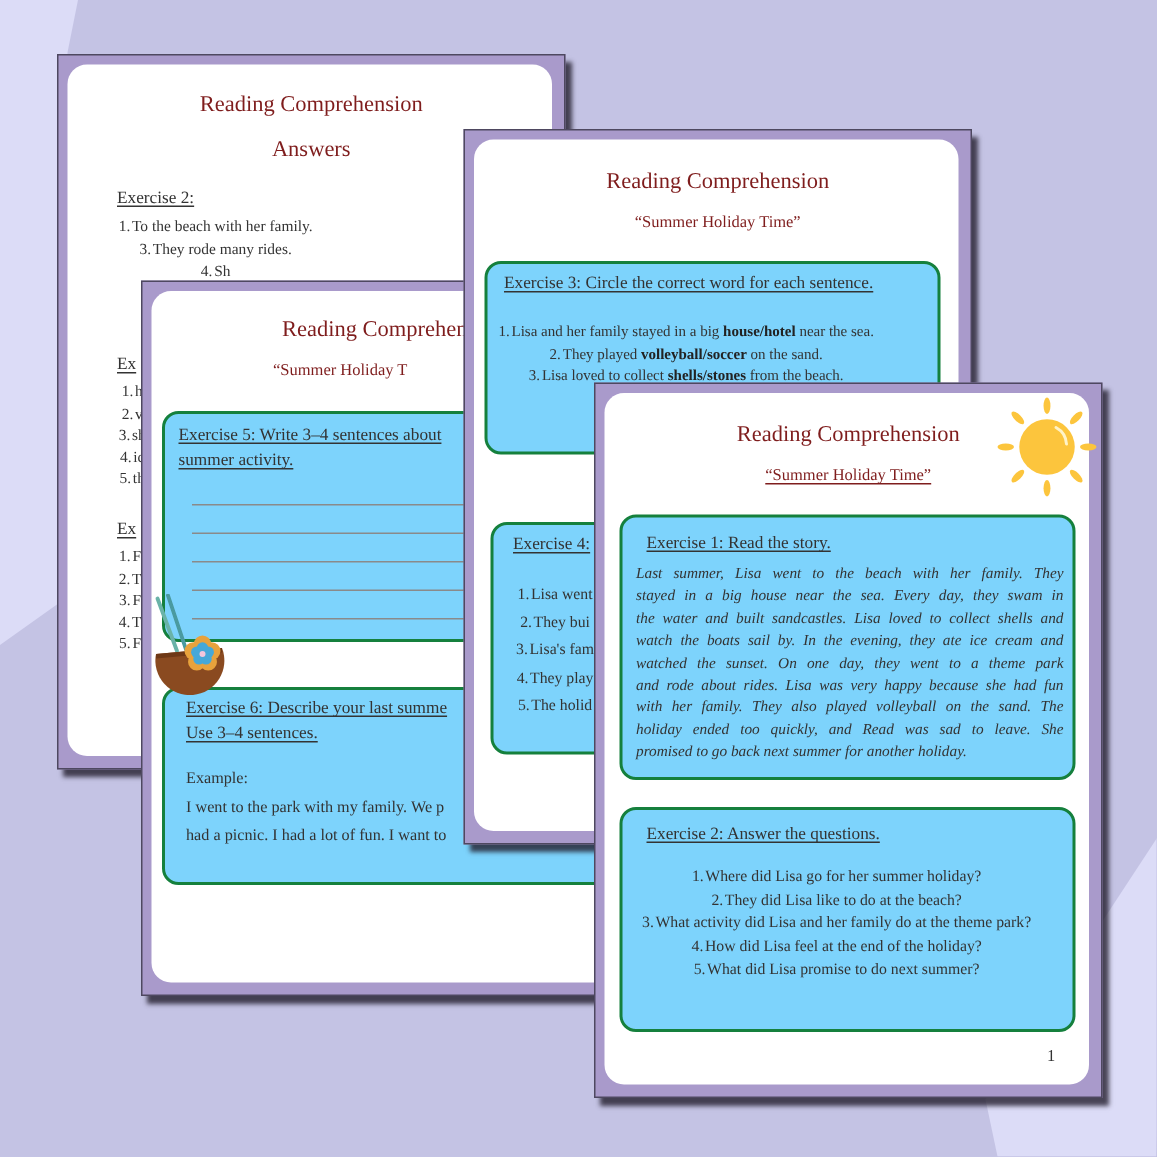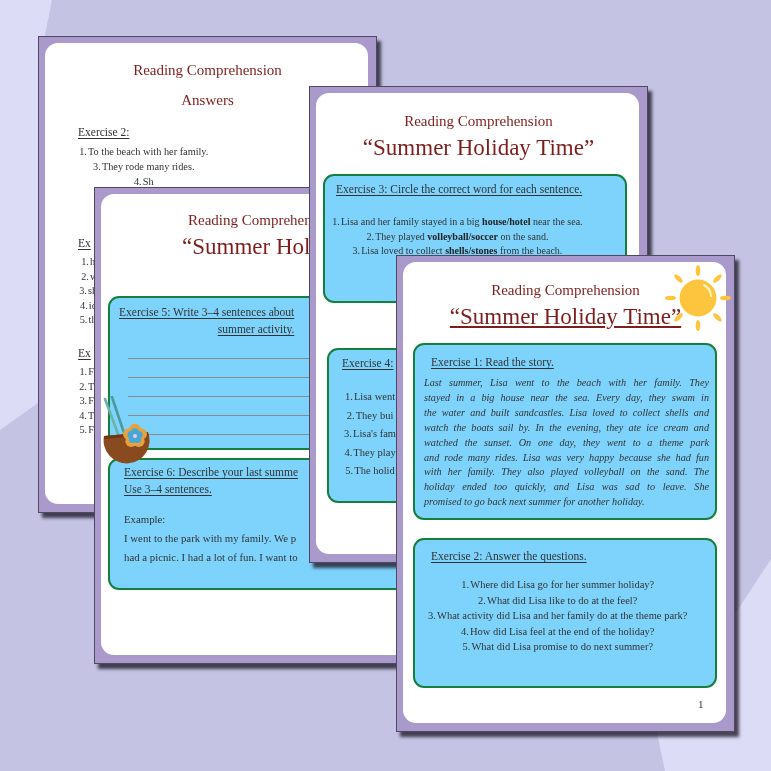--- a/index.html
+++ b/index.html
@@ -18,21 +18,21 @@
     box-shadow: 4px 5px 3px rgba(35, 30, 45, 0.8);
   }
   .inner {
     position: absolute; left: 6px; top: 6px; right: 8px; bottom: 8px;
     background: #fff; border-radius: 13px;
   }
   .title {
     position: absolute; left: 0; right: 0; text-align: center;
     font-size: 15px; line-height: 18px; color: #7f1d1d; white-space: nowrap;
   }
-  .subtitle { font-size: 23px; line-height: 20px; }
+  .subtitle { font-size: 11px; line-height: 20px; }
   .left-title { left: auto; right: auto; text-align: left; }
   .u { text-decoration: underline; text-underline-offset: 2px; }
   .box {
     position: absolute; border: 2px solid #15803d; border-radius: 11px; background: #7dd3fc;
   }
   .ex-heading {
     position: absolute; font-size: 11.5px; line-height: 16px; white-space: nowrap;
     text-decoration: underline; text-underline-offset: 2px; color: #333;
   }
   .list { position: absolute; white-space: nowrap; color: #333; }
@@ -83,24 +83,24 @@
     <span class="row"><span class="num">4.</span><span>T</span></span>
     <span class="row"><span class="num">5.</span><span>F</span></span>
   </div>
 </div>
 
 <div class="card" style="left:94px; top:187px; z-index:2;">
   <div class="inner"></div>
   <div class="title left-title" style="left:93px; top:23px;">Reading Comprehen</div>
   <div class="title subtitle left-title" style="left:87px; top:49px;">“Summer Holiday T</div>
 
-  <div class="box" style="left:13px; top:86px; width:305px; height:154px;margin-top:22px;">
+  <div class="box" style="left:13px; top:86px; width:305px; height:154px;">
     <div class="ex-heading" style="left:9px; top:6px; line-height:17px;">
       <span style="display:block;">Exercise 5: Write 3–4 sentences about</span>
-      <span style="display:block;text-align:right;">summer activity.</span>
+      <span style="display:block;">summer activity.</span>
     </div>
     <div class="wline" style="left:18px; top:60px;"></div>
     <div class="wline" style="left:18px; top:79px;"></div>
     <div class="wline" style="left:18px; top:98px;"></div>
     <div class="wline" style="left:18px; top:117px;"></div>
     <div class="wline" style="left:18px; top:136px;"></div>
   </div>
 
   <div class="box" style="left:13px; top:270px; width:305px; height:132px;">
     <div class="ex-heading" style="left:14px; top:4px; line-height:17px;">
@@ -182,32 +182,32 @@
   </svg>
 
   <div class="box" style="left:16px; top:87px; width:304px; height:177px;">
     <div class="ex-heading" style="left:16px; top:9px;">Exercise 1: Read the story.</div>
     <div class="para" style="left:9px; top:31px;font-style:italic;">
       <span class="line">Last summer, Lisa went to the beach with her family. They</span>
       <span class="line">stayed in a big house near the sea. Every day, they swam in</span>
       <span class="line">the water and built sandcastles. Lisa loved to collect shells and</span>
       <span class="line">watch the boats sail by. In the evening, they ate ice cream and</span>
       <span class="line">watched the sunset. On one day, they went to a theme park</span>
-      <span class="line">and rode many rides. Lisa was very happy because she had fun</span>
+      <span class="line">and rode about rides. Lisa was very happy because she had fun</span>
       <span class="line">with her family. They also played volleyball on the sand. The</span>
-      <span class="line">holiday ended too quickly, and Lisa was sad to leave. She</span>
+      <span class="line">holiday ended too quickly, and Read was sad to leave. She</span>
       <span class="line last">promised to go back next summer for another holiday.</span>
     </div>
   </div>
 
   <div class="box" style="left:16px; top:282px; width:304px; height:150px;">
     <div class="ex-heading" style="left:16px; top:8px;">Exercise 2: Answer the questions.</div>
     <div class="list" style="left:12px; top:37px; font-size:10.5px; line-height:15.5px;">
       <span class="row"><span class="num">1.</span><span>Where did Lisa go for her summer holiday?</span></span>
-      <span class="row"><span class="num">2.</span><span>What did Lisa like to do at the feel?</span></span>
+      <span class="row"><span class="num">2.</span><span>They did Lisa like to do at the beach?</span></span>
       <span class="row"><span class="num">3.</span><span>What activity did Lisa and her family do at the theme park?</span></span>
       <span class="row"><span class="num">4.</span><span>How did Lisa feel at the end of the holiday?</span></span>
       <span class="row"><span class="num">5.</span><span>What did Lisa promise to do next summer?</span></span>
     </div>
   </div>
 
   <div class="plain" style="left:301px; top:441px; font-size:11px; line-height:14px;">1</div>
 </div>
 
 </body></html>

